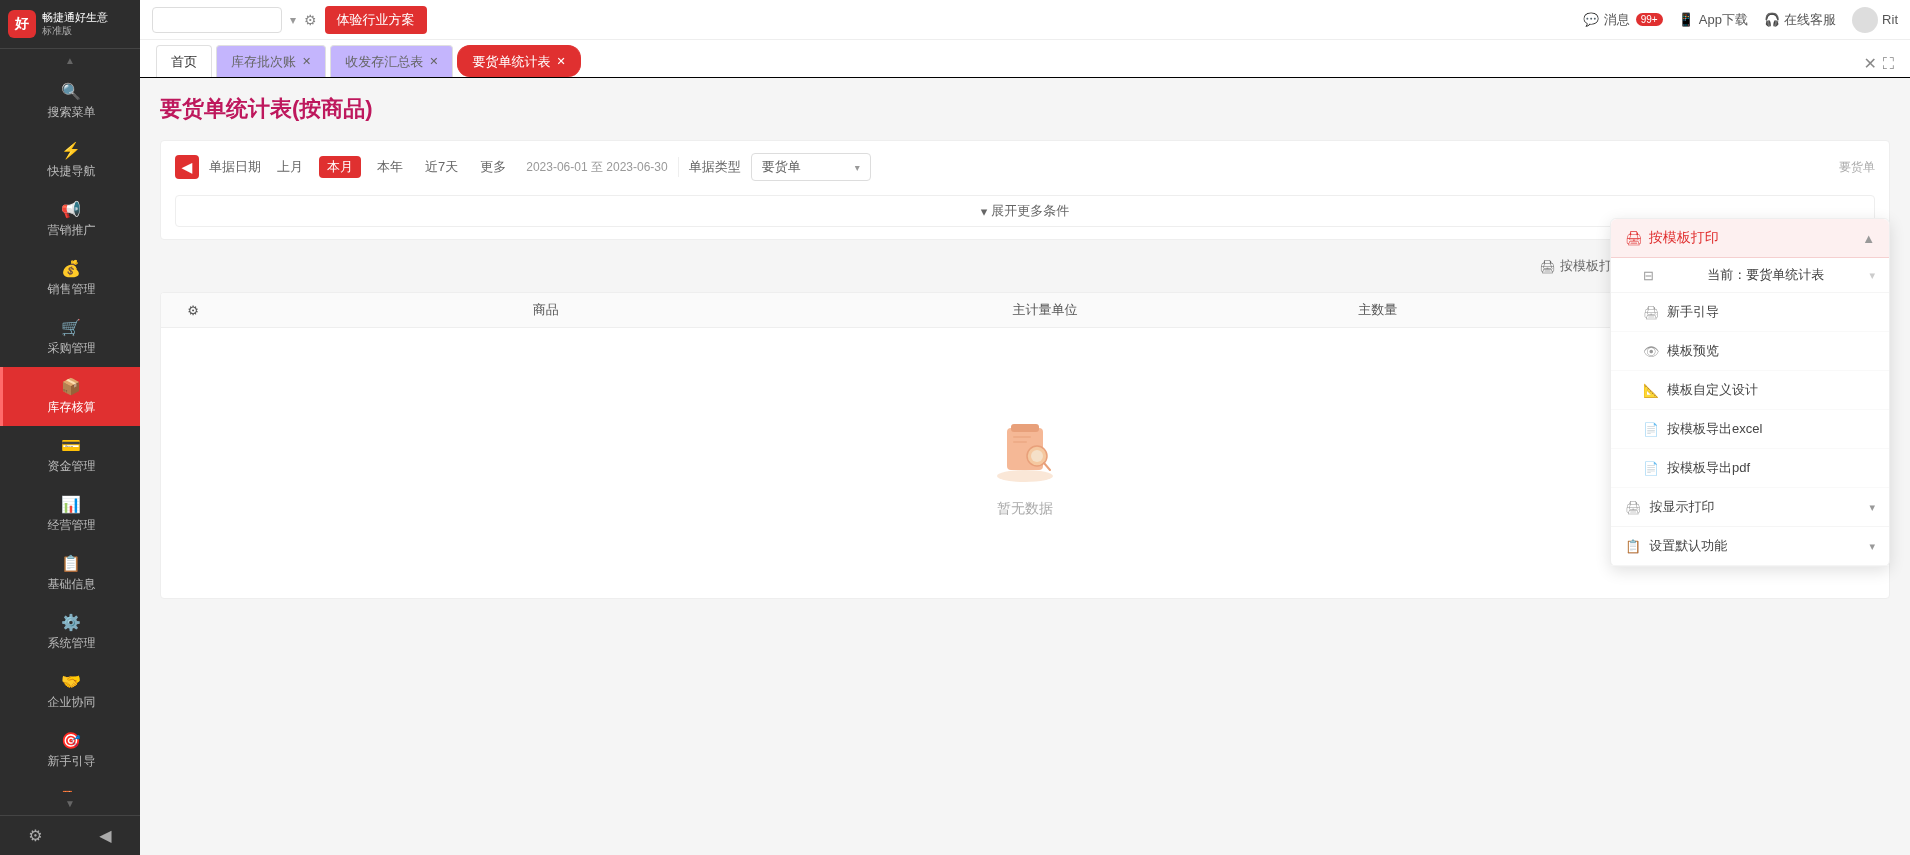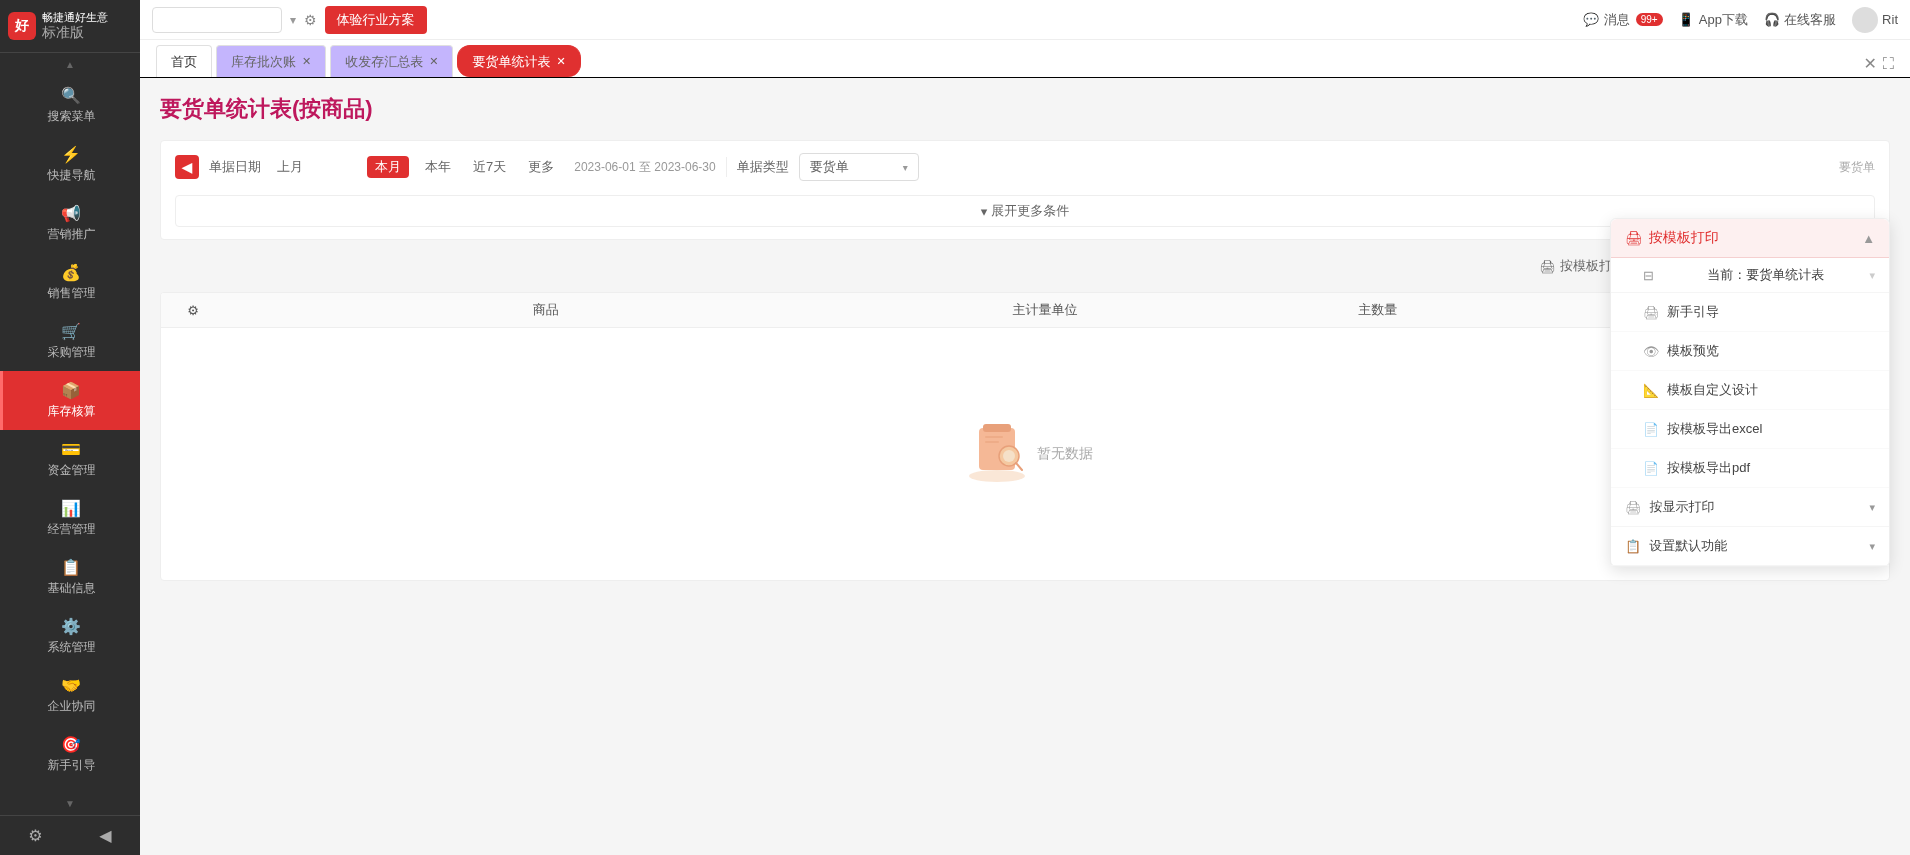--- a/index.html
+++ b/index.html
@@ -24,21 +24,21 @@
     .sidebar-logo-icon {
       width: 28px;
       height: 28px;
       background: #e03030;
       border-radius: 6px;
       display: flex; align-items: center; justify-content: center;
       color: white; font-size: 14px; font-weight: bold; margin-right: 6px;
       flex-shrink: 0;
     }
     .sidebar-logo-text { font-size: 11px; color: #fff; line-height: 1.3; }
-    .sidebar-logo-sub { font-size: 14px; color: #aaa; }
+    .sidebar-logo-sub { font-size: 10px; color: #aaa; }
     .sidebar-nav { flex: 1; overflow-y: auto; }
     .sidebar-item {
       display: flex; flex-direction: column; align-items: center; justify-content: center;
       padding: 10px 0; cursor: pointer; color: #bbb; font-size: 12px;
       border-left: 3px solid transparent;
     }
     .sidebar-item.active { background: #e03030; color: #fff; border-left: 3px solid #ff6b6b; }
     .sidebar-item-icon { font-size: 16px; margin-bottom: 3px; }
     .sidebar-footer {
       padding: 10px 0; border-top: 1px solid #444;
@@ -155,21 +155,21 @@
       background: #e03030; color: white; border: none; border-radius: 4px;
       width: 24px; height: 24px; cursor: pointer; font-size: 14px;
       display: flex; align-items: center; justify-content: center;
     }
     .filter-label { color: #666; font-size: 13px; }
     .filter-date-btn {
       background: none; border: none; cursor: pointer; font-size: 13px; color: #666;
       padding: 2px 6px;
     }
     .filter-date-btn.active {
-      background: #e03030; color: white; border-radius: 4px; padding: 2px 8px; margin-left: 48px;
+      background: #e03030; color: white; border-radius: 4px; padding: 2px 8px;
     }
     .filter-date-range { font-size: 12px; color: #999; margin-left: 4px; }
     .filter-divider { width: 1px; height: 20px; background: #eee; }
     .filter-select {
       display: flex; align-items: center; gap: 4px; cursor: pointer;
       border: 1px solid #ddd; border-radius: 4px; padding: 4px 10px;
       font-size: 13px; color: #666; background: #fff; min-width: 120px;
     }
     .filter-select-arrow { color: #999; font-size: 10px; }
 
@@ -215,21 +215,21 @@
       text-align: center; color: #555; font-size: 13px; font-weight: 500;
     }
     .col-settings { width: 40px; }
     .col-product { flex: 2; text-align: center; }
     .col-unit { flex: 1; }
     .col-qty { flex: 1; }
     .col-amount { flex: 1; }
 
     
     .empty-state {
-      display: flex; flex-direction: row; align-items: center; justify-content: center;
+      display: flex; flex-direction: column; align-items: center; justify-content: center;
       padding: 80px 0;
     }
     .empty-icon {
       width: 80px; height: 80px; margin-bottom: 12px;
     }
     .empty-text { color: #aaa; font-size: 14px; }
 
     
     .dropdown-panel {
       position: absolute;

